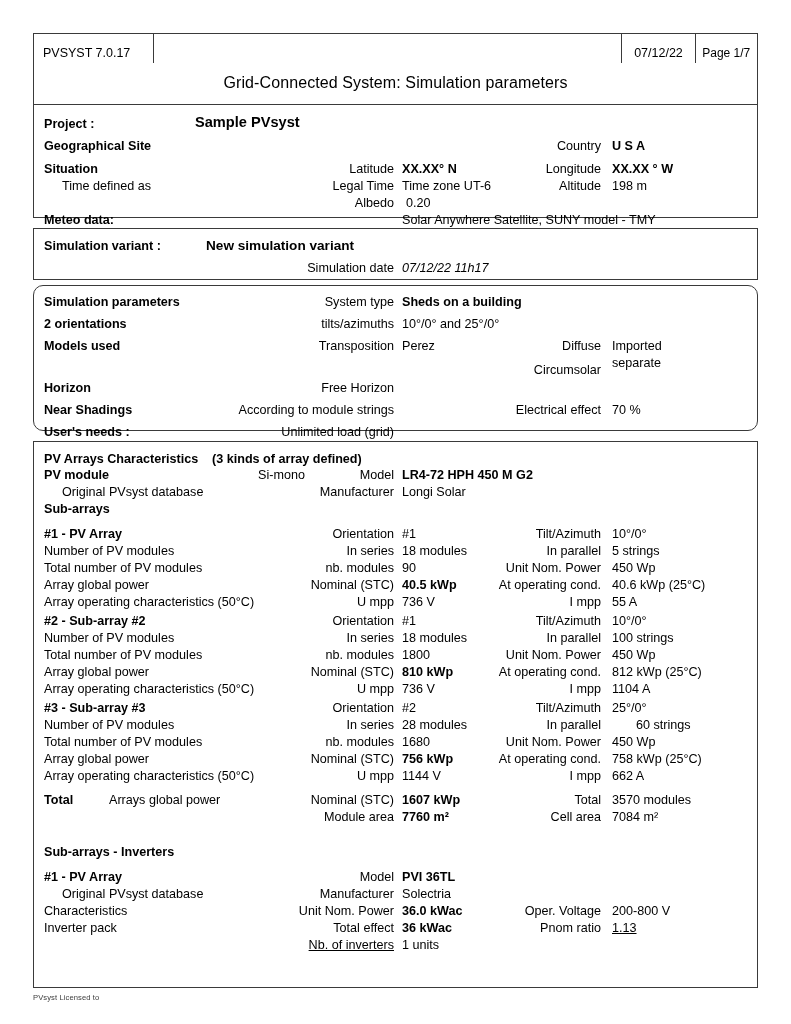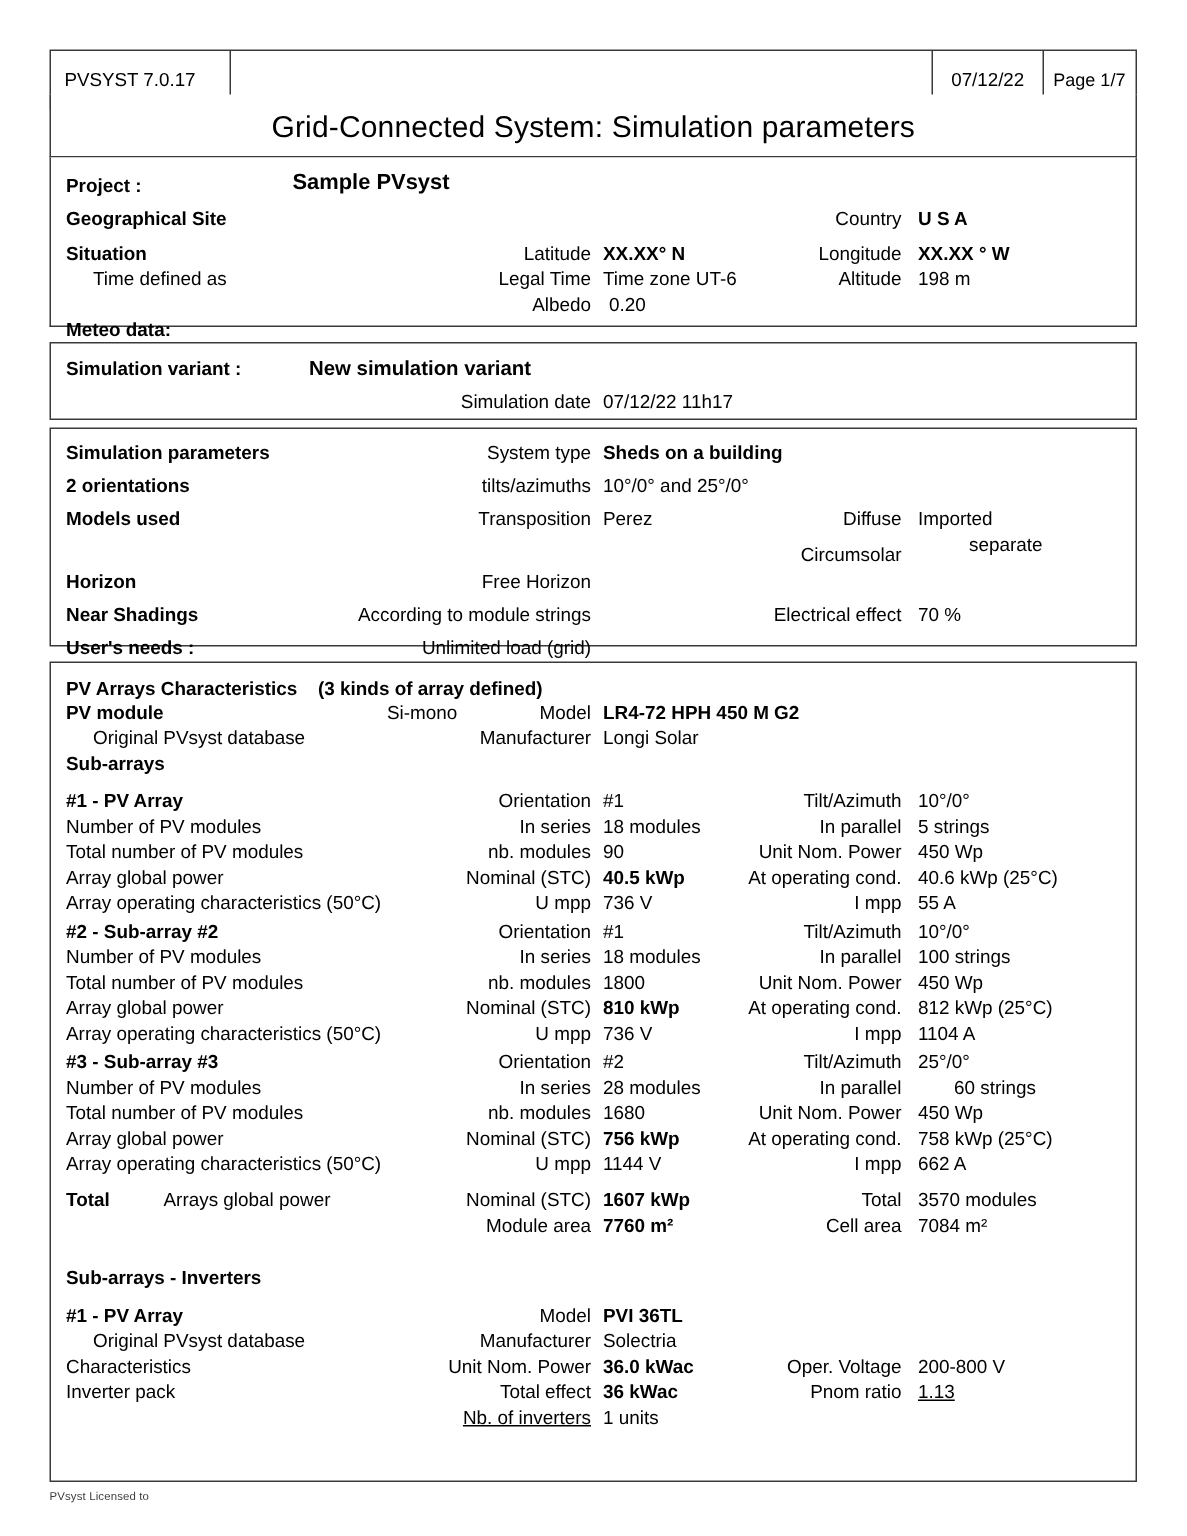--- a/index.html
+++ b/index.html
@@ -47,32 +47,32 @@
   #hdr-blank   { left: 120px; width: 468px; border-right: 1.6px solid #3a3a3a; }
   #hdr-date    { left: 588px; width: 74px; justify-content: center; border-right: 1.6px solid #3a3a3a; }
   #hdr-page    { left: 662px; width: 60.5px; justify-content: center; font-size: 12px;}
 
   
   #title-box { top: 63px; height: 42px; border-top: none; }
   #doc-title {
     position: absolute;
     left: 0; right: 0; top: 11px;
     text-align: center;
-    font-size: 20px;
+    font-size: 16px;
     letter-spacing: .1px;
   }
 
   
   #project-box { top: 105px; height: 113px; border-top: none; }
 
   
   #variant-box { top: 228px; height: 52px; }
 
   
-  #params-box { top: 285px; height: 146px; }
+  #params-box { top: 285px; height: 146px; border-radius: 10px; }
 
   
   #arrays-box { top: 441px; height: 547px; }
 
   
   .t {
     position: absolute;
     font-size: 12.6px;
     line-height: 13px;
     white-space: nowrap;
@@ -124,46 +124,47 @@
     <div class="t" style="left:28px; top:75px;">Time defined as</div>
     <div class="t rA" style="left:200px; width:160px; top:75px;">Legal Time</div>
     <div class="t" style="left:368px; top:75px;">Time zone UT-6</div>
     <div class="t rA" style="left:405px; width:162px; top:75px;">Altitude</div>
     <div class="t" style="left:578px; top:75px;">198 m</div>
 
     <div class="t rA" style="left:200px; width:160px; top:92px;">Albedo</div>
     <div class="t" style="left:372px; top:92px;">0.20</div>
 
     <div class="t b" style="left:10px; top:109px;">Meteo data:</div>
+    <div class="t" style="left:368px; top:109px;">Solar Anywhere Satellite, SUNY model - TMY</div>
   </div>
 
   <div class="box" id="variant-box">
     <div class="t b" style="left:10px; top:11px;">Simulation variant :</div>
     <div class="t b" style="left:172px; top:10px; font-size:13.6px;">New simulation variant</div>
     <div class="t rA" style="left:200px; width:160px; top:33px;">Simulation date</div>
-    <div class="t" style="left:368px; top:33px;">07/12/22 11h17</div>
+    <div class="t" style="left:368px; top:33px;font-style:italic;">07/12/22 11h17</div>
   </div>
 
   <div class="box" id="params-box">
     <div class="t b" style="left:10px; top:10px;">Simulation  parameters</div>
     <div class="t rA" style="left:200px; width:160px; top:10px;">System  type</div>
     <div class="t b" style="left:368px; top:10px;">Sheds on a building</div>
 
     <div class="t b" style="left:10px; top:32px;">2 orientations</div>
     <div class="t rA" style="left:200px; width:160px; top:32px;">tilts/azimuths</div>
     <div class="t" style="left:368px; top:32px;">10°/0° and 25°/0°</div>
 
     <div class="t b" style="left:10px; top:54px;">Models used</div>
     <div class="t rA" style="left:200px; width:160px; top:54px;">Transposition</div>
     <div class="t" style="left:368px; top:54px;">Perez</div>
     <div class="t rA" style="left:420px; width:147px; top:54px;">Diffuse</div>
     <div class="t" style="left:578px; top:54px;">Imported</div>
 
     <div class="t rA" style="left:420px; width:147px; top:78px;">Circumsolar</div>
-    <div class="t" style="left:612px; top:71px;">separate</div>
+    <div class="t" style="left:578px; top:71px;">separate</div>
 
     <div class="t b" style="left:10px; top:96px;">Horizon</div>
     <div class="t rA" style="left:200px; width:160px; top:96px;">Free Horizon</div>
 
     <div class="t b" style="left:10px; top:118px;">Near Shadings</div>
     <div class="t rA" style="left:160px; width:200px; top:118px;">According to module strings</div>
     <div class="t rA" style="left:420px; width:147px; top:118px;">Electrical effect</div>
     <div class="t" style="left:578px; top:118px;">70 %</div>
 
     <div class="t b" style="left:10px; top:140px;">User's needs :</div>

